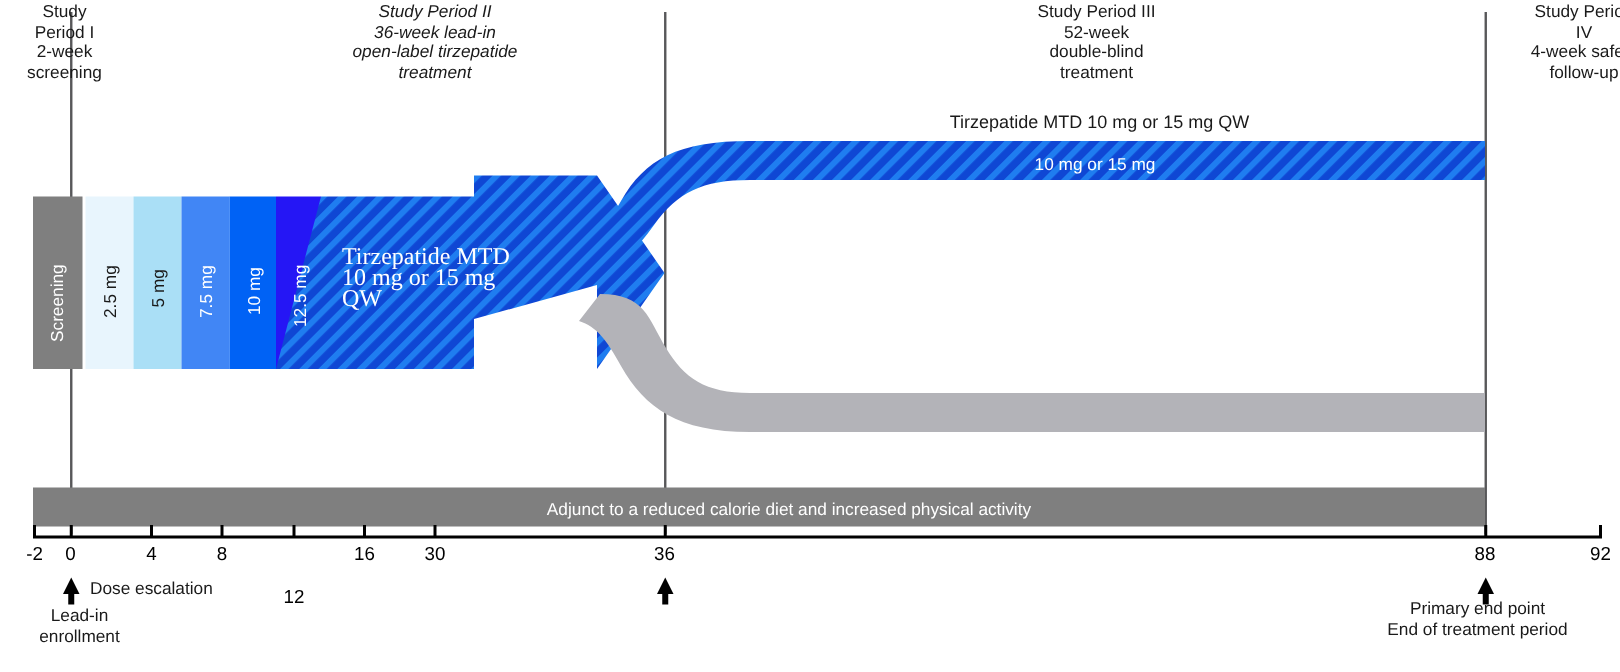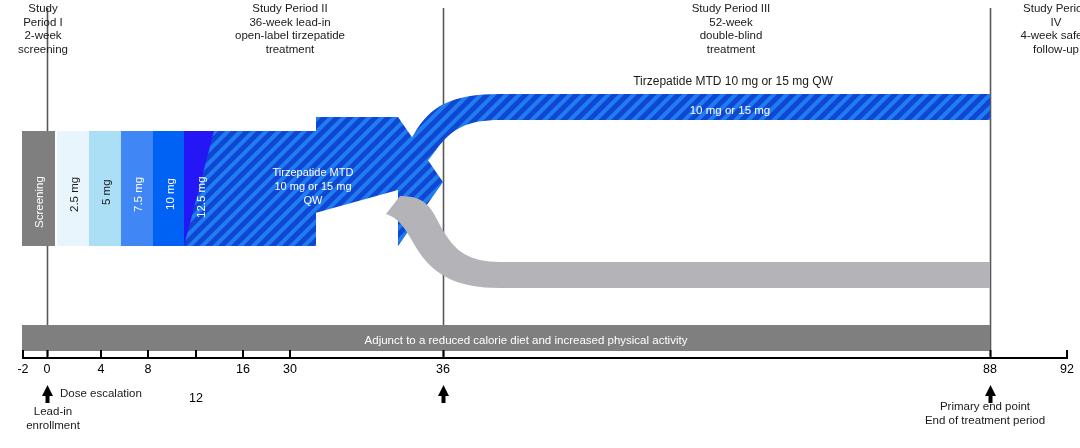--- a/index.html
+++ b/index.html
@@ -9,42 +9,43 @@
     color:#000000;overflow:hidden;position:relative;
   }
   #stage{position:absolute;inset:0;width:1080px;height:448px;}
   svg#diagram{position:absolute;left:0;top:0;width:1080px;height:448px;}
 
   .hdr{
     position:absolute;text-align:center;font-size:11.5px;line-height:13.6px;
     color:#1a1a1a;white-space:pre-line;
   }
   .hdr-1{left:0px;   top:2px;  width:86px;}
-  .hdr-2{left:172px; top:2px;  width:236px;}
+  .hdr-2{left:172px; top:2px;  width:236px;font-style:italic;}
   .hdr-3{left:608px; top:2px;  width:246px;}
   .hdr-4{left:996px; top:2px;  width:120px;}
 
   .band-caption{
     position:absolute;font-size:12px;color:#1a1a1a;text-align:center;
     white-space:nowrap;
   }
   .cap-tzp{left:528px;top:74px;width:410px;}
   .cap-pbo{left:576px;top:231px;width:300px;}
 
   .inband-label{
     position:absolute;font-size:11.5px;color:#ffffff;text-align:center;
     white-space:nowrap;
   }
   .inband-tzp{left:570px;top:104px;width:320px;}
   .inband-adj{left:62px;top:334px;width:928px;font-size:11.5px;}
 
   .arrow-text{
     position:absolute;left:228px;top:165px;width:170px;
-    font-size:11px;line-height:14px;color:#ffffff;text-align:center;
+    font-size:16px;line-height:14px;color:#ffffff;text-align:left;
     white-space:pre-line;
+    font-family:Liberation Serif, serif;
   }
 
   .dose-label{
     position:absolute;font-size:11.5px;white-space:nowrap;
     transform-origin:0 0;transform:rotate(-90deg);
   }
   .dose-dark{color:#1a1a1a;}
   .dose-light{color:#ffffff;}
 
   .screening-label{

